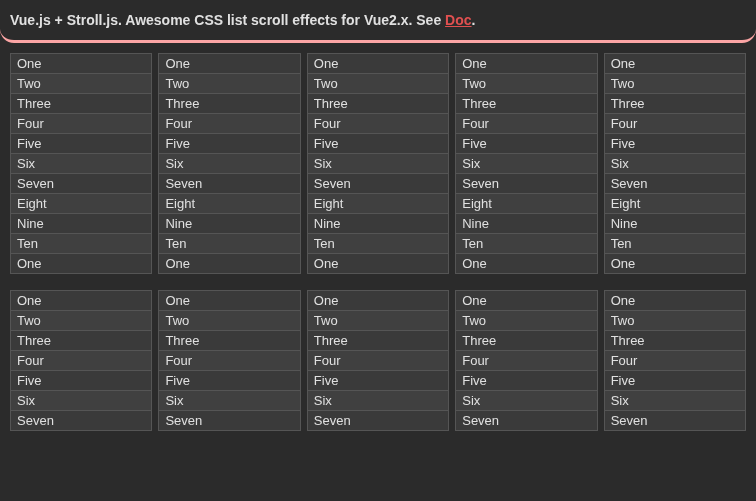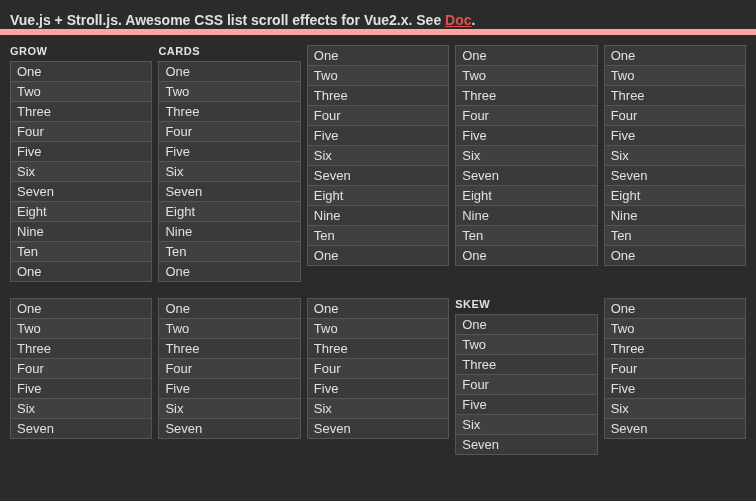--- a/index.html
+++ b/index.html
@@ -6,25 +6,26 @@
     body {
       background-color: #2b2b2b;
       font-family: Arial, sans-serif;
       color: #e0e0e0;
       font-size: 13px;
       width: 756px;
       min-height: 501px;
       overflow-x: hidden;
     }
     .header {
-      padding: 12px 10px 1px 10px;
-      border-bottom: 6px solid #fca5a5;
+      padding: 12px 10px 12px 10px;
+      border-bottom: 3px solid #fca5a5;
       font-size: 14px;
       font-weight: bold;
       color: #e0e0e0;
+      border-radius: 14px;
     }
     .header a {
       color: #e05050;
       text-decoration: underline;
     }
     .main-content {
       padding: 10px;
     }
     .sections-container {
       display: flex;
@@ -71,37 +72,35 @@
 <body>
 
 <div class="header">
   <span>Vue.js + Stroll.js. Awesome CSS list scroll effects for Vue2.x. See </span><a href="#">Doc</a><span>.</span>
 </div>
 
 <div class="main-content">
   <div class="sections-container" id="sections-container">
   <div class="sections-row">
         <div class="section">
-          <div class="section-title">GROW</div>
-          <div class="list-container">
-            <div class="list-item">One</div>
-            <div class="list-item">Two</div>
-            <div class="list-item">Three</div>
-            <div class="list-item">Four</div>
-            <div class="list-item">Five</div>
-            <div class="list-item">Six</div>
-            <div class="list-item">Seven</div>
-            <div class="list-item">Eight</div>
-            <div class="list-item">Nine</div>
-            <div class="list-item">Ten</div>
-            <div class="list-item">One</div>
-          </div>
-        </div>
-        <div class="section">
-          <div class="section-title">CARDS</div>
+          <div class="list-container">
+            <div class="list-item">One</div>
+            <div class="list-item">Two</div>
+            <div class="list-item">Three</div>
+            <div class="list-item">Four</div>
+            <div class="list-item">Five</div>
+            <div class="list-item">Six</div>
+            <div class="list-item">Seven</div>
+            <div class="list-item">Eight</div>
+            <div class="list-item">Nine</div>
+            <div class="list-item">Ten</div>
+            <div class="list-item">One</div>
+          </div>
+        </div>
+        <div class="section">
           <div class="list-container">
             <div class="list-item">One</div>
             <div class="list-item">Two</div>
             <div class="list-item">Three</div>
             <div class="list-item">Four</div>
             <div class="list-item">Five</div>
             <div class="list-item">Six</div>
             <div class="list-item">Seven</div>
             <div class="list-item">Eight</div>
             <div class="list-item">Nine</div>
@@ -183,21 +182,20 @@
             <div class="list-item">One</div>
             <div class="list-item">Two</div>
             <div class="list-item">Three</div>
             <div class="list-item">Four</div>
             <div class="list-item">Five</div>
             <div class="list-item">Six</div>
             <div class="list-item">Seven</div>
           </div>
         </div>
         <div class="section">
-          <div class="section-title">SKEW</div>
           <div class="list-container">
             <div class="list-item">One</div>
             <div class="list-item">Two</div>
             <div class="list-item">Three</div>
             <div class="list-item">Four</div>
             <div class="list-item">Five</div>
             <div class="list-item">Six</div>
             <div class="list-item">Seven</div>
           </div>
         </div>

